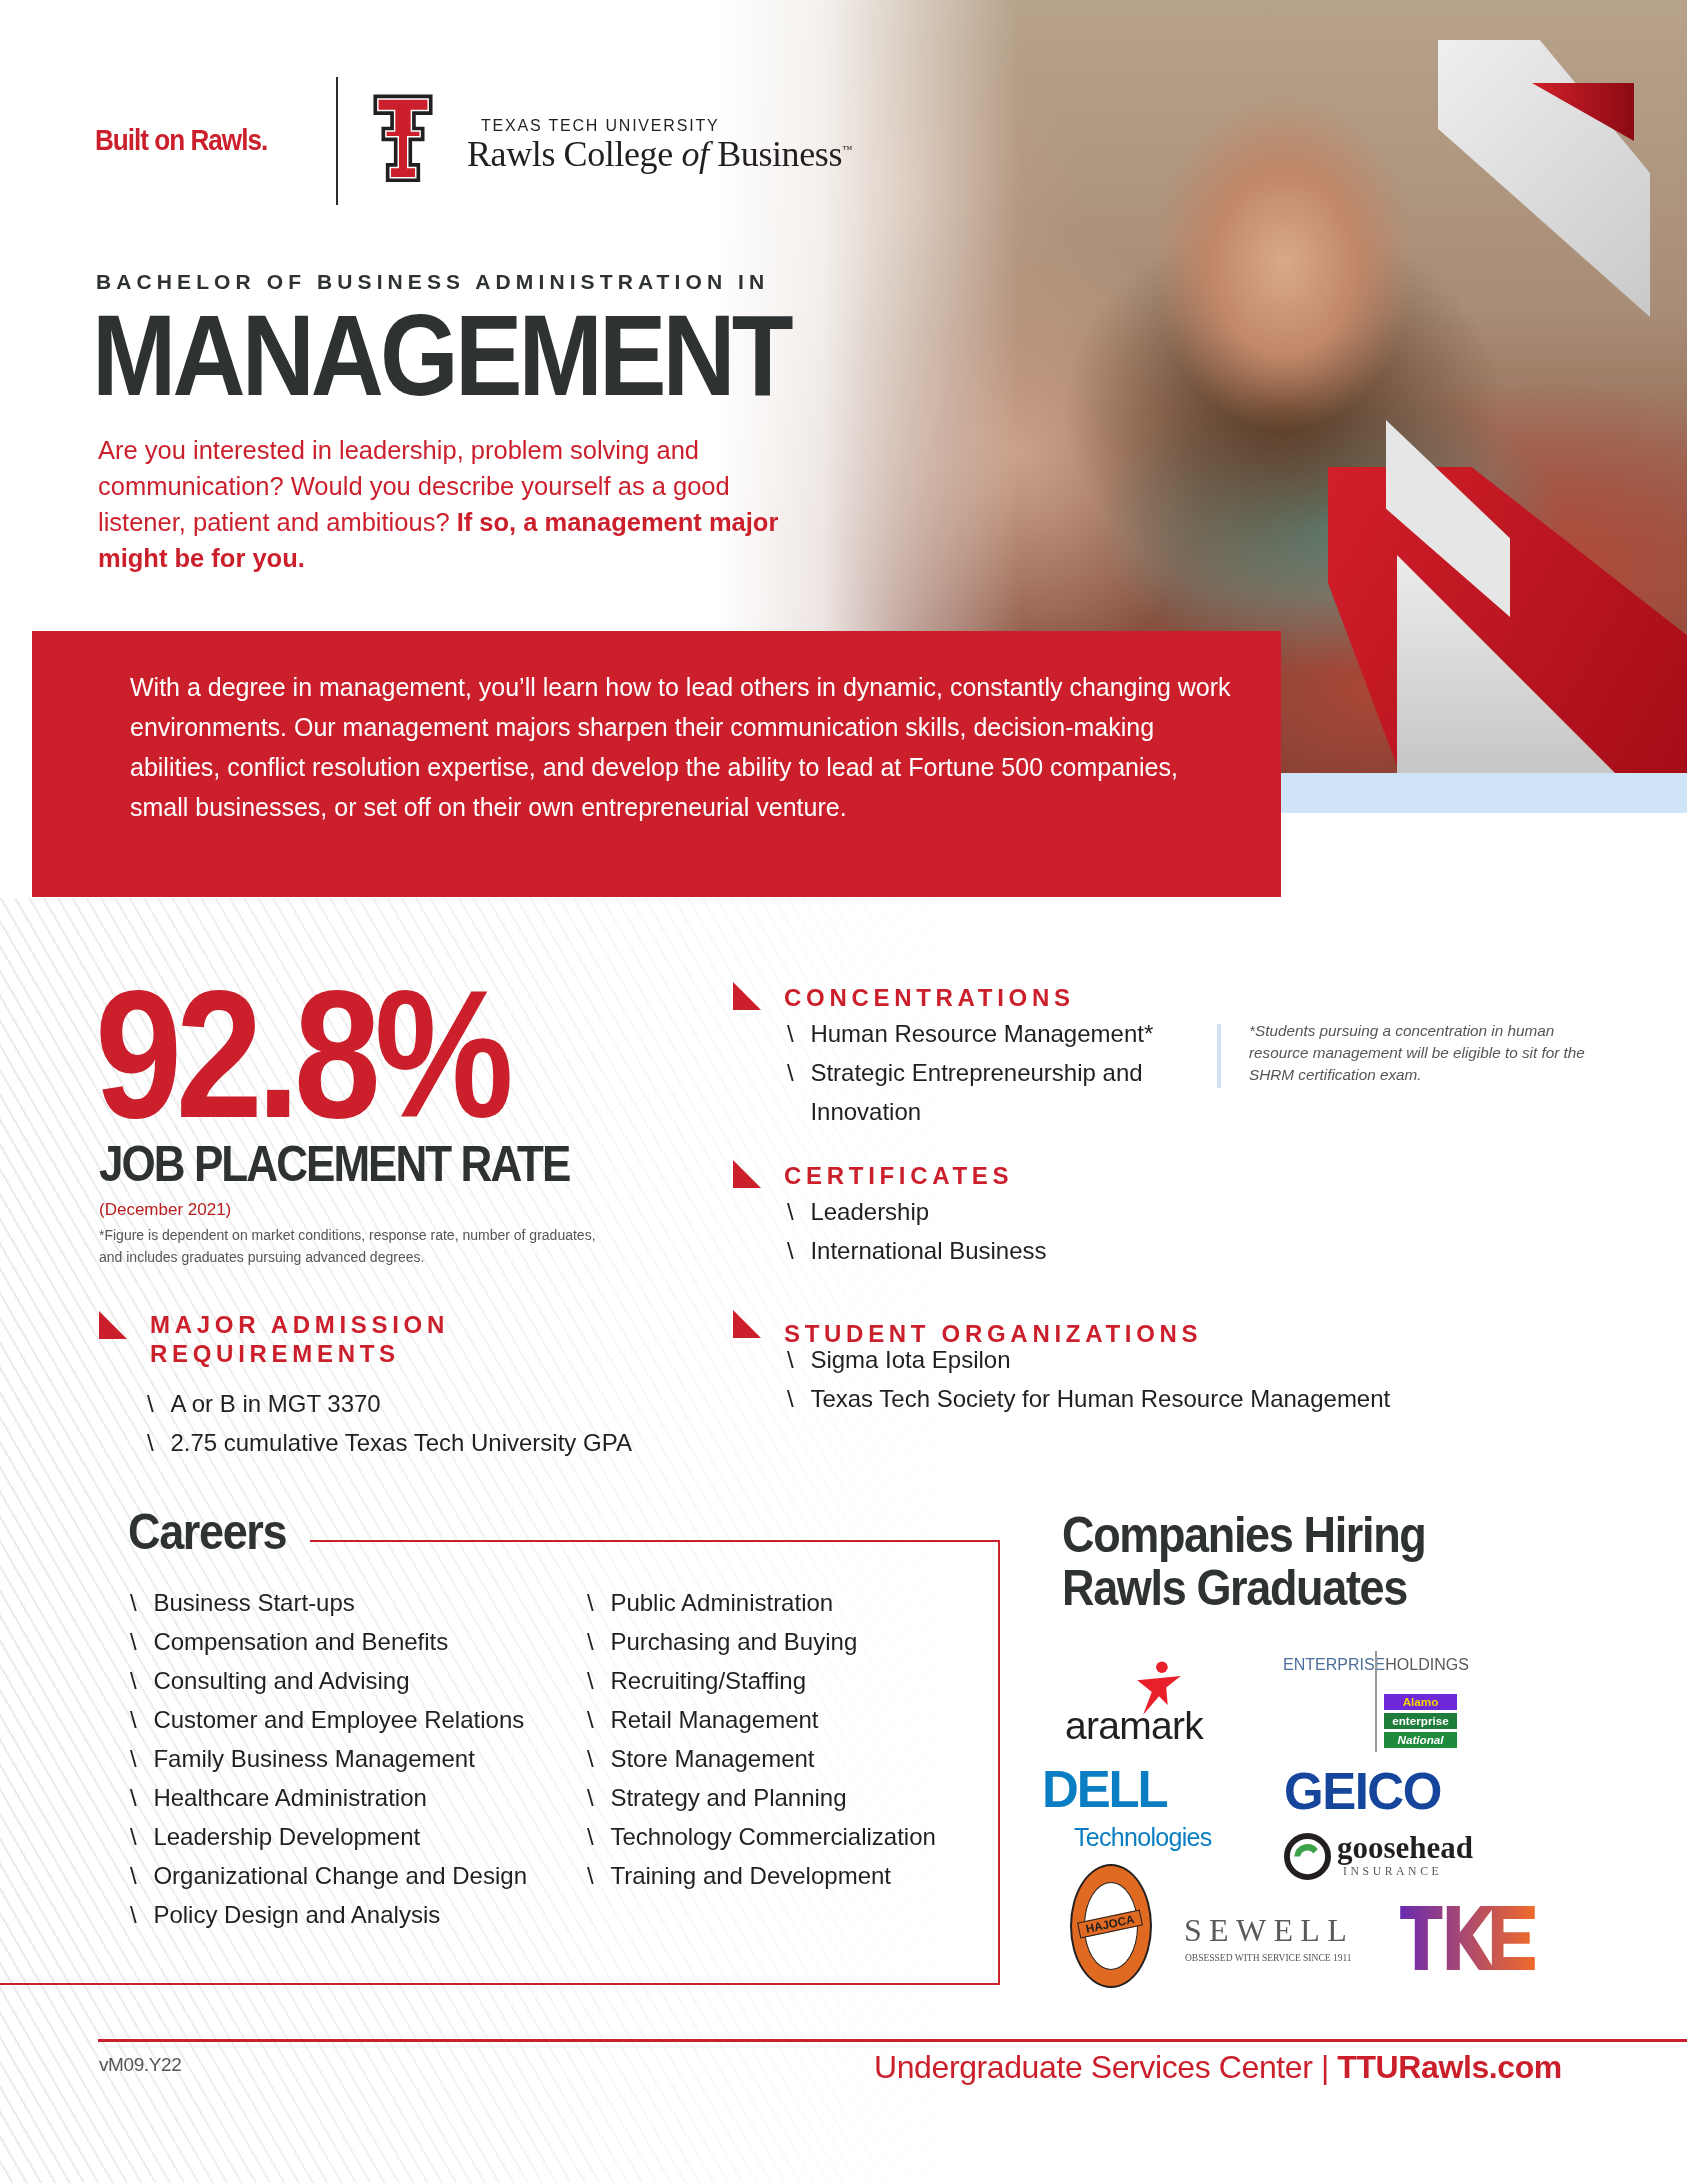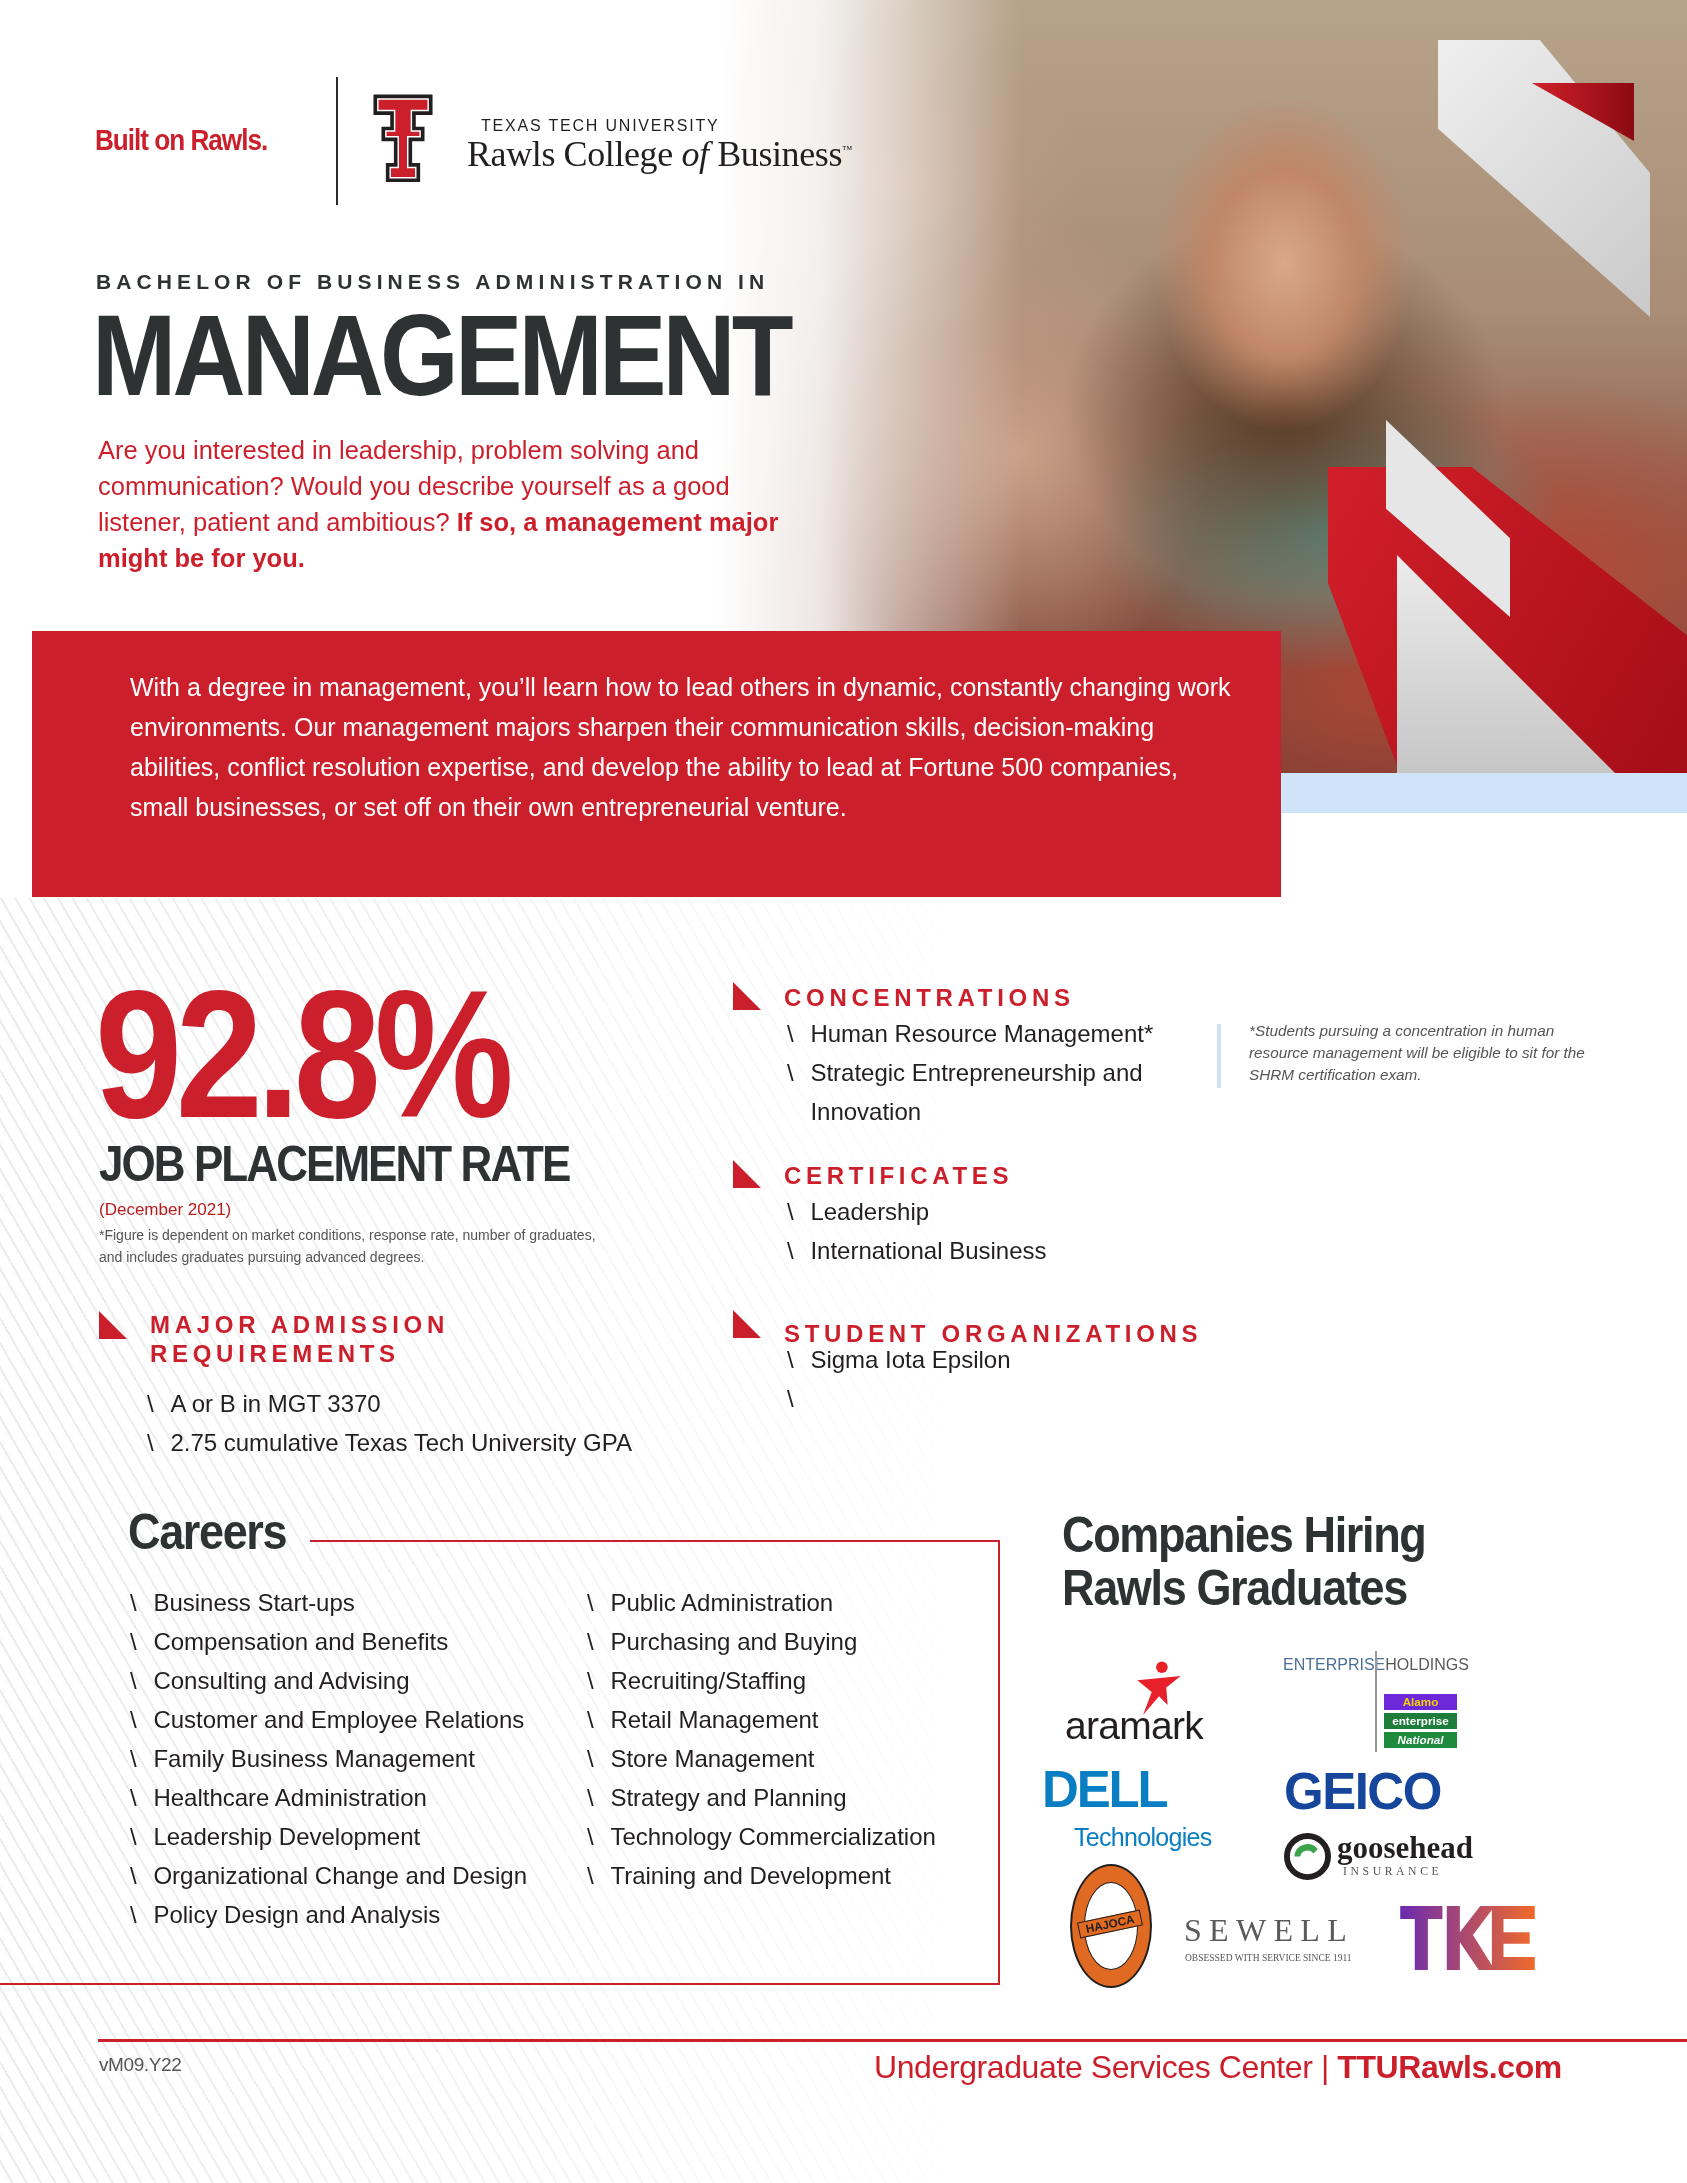--- a/index.html
+++ b/index.html
@@ -172,21 +172,21 @@
 <div class="sec-head" style="left:784px; top:1161px;">CERTIFICATES</div>
 <ul class="list" style="left:787px; top:1192px;">
   <li><span class="sl">\</span><span>Leadership</span></li>
   <li><span class="sl">\</span><span>International Business</span></li>
 </ul>
 
 <div class="tri" style="left:733px; top:1310px;"></div>
 <div class="sec-head" style="left:784px; top:1311px;margin-top:8px;">STUDENT ORGANIZATIONS</div>
 <ul class="list" style="left:787px; top:1340px;">
   <li><span class="sl">\</span><span>Sigma Iota Epsilon</span></li>
-  <li><span class="sl">\</span></li>
+  <li><span class="sl">\</span><span>Texas Tech Society for Human Resource Management</span></li>
 </ul>
 
 <div class="careers-title">Careers</div>
 <div class="cbox-top"></div>
 <div class="cbox-right"></div>
 <div class="cbox-bottom"></div>
 <ul class="list" style="left:130px; top:1583px;">
   <li><span class="sl">\</span><span>Business Start-ups</span></li>
   <li><span class="sl">\</span><span>Compensation and Benefits</span></li>
   <li><span class="sl">\</span><span>Consulting and Advising</span></li>

